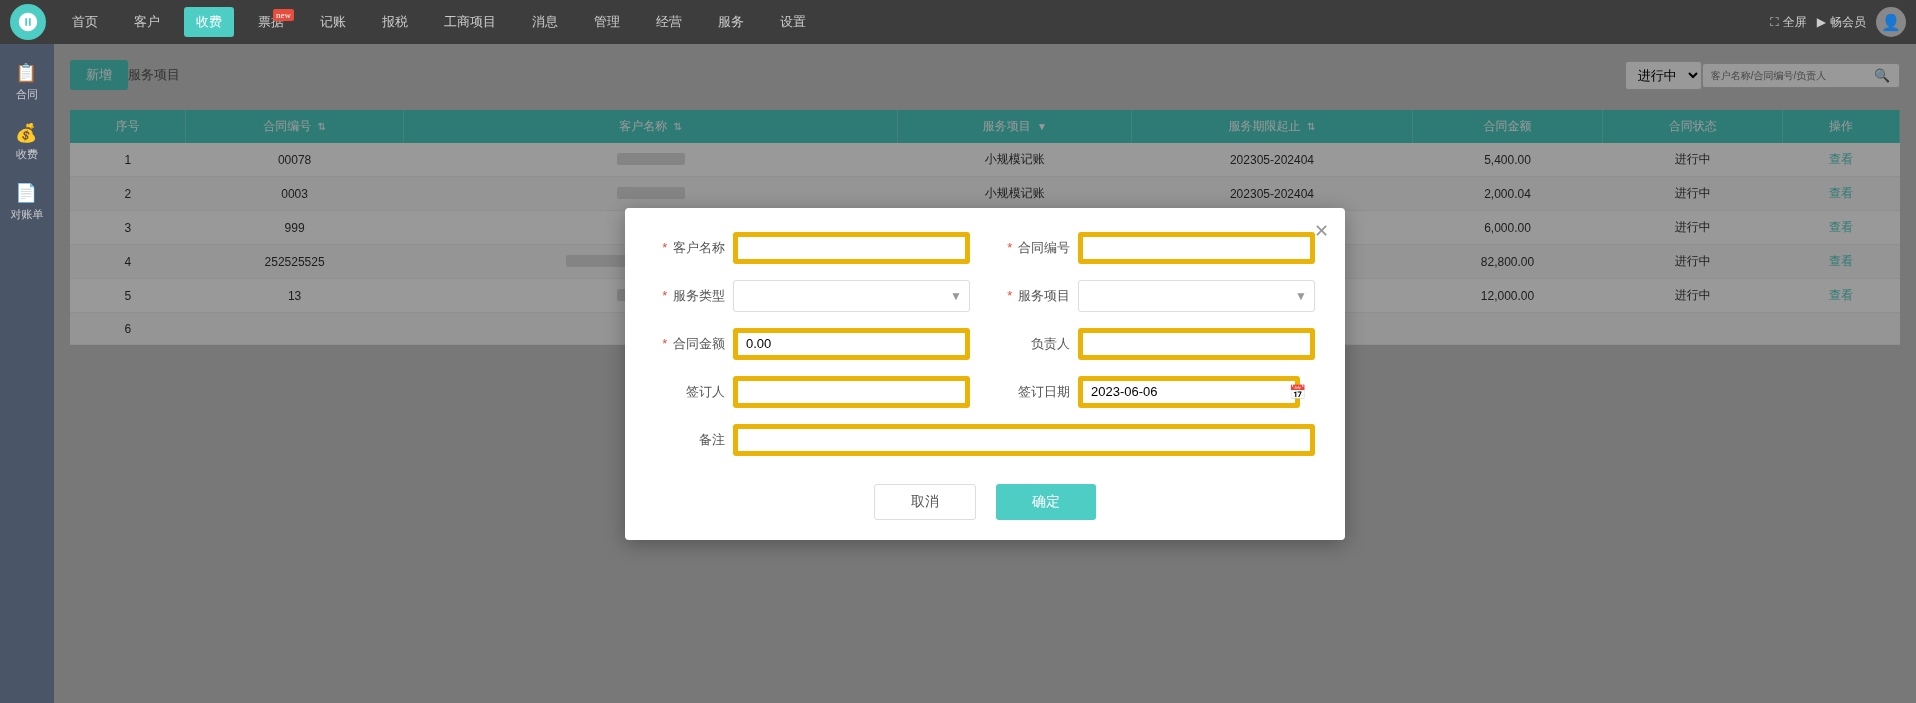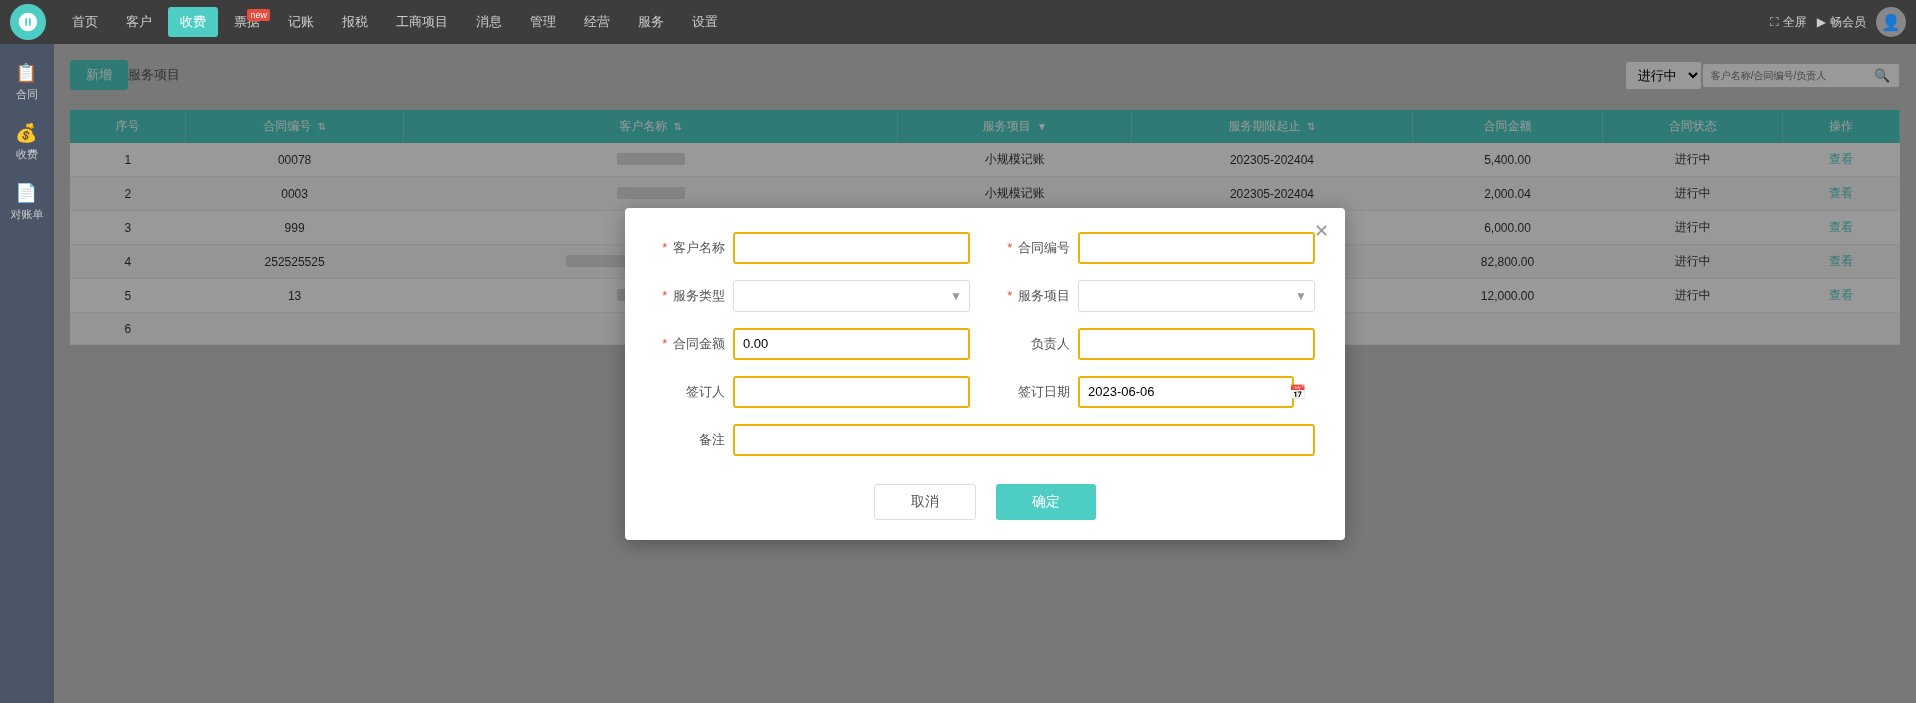--- a/index.html
+++ b/index.html
@@ -16,21 +16,21 @@
       z-index: 100;
     }
     .nav-logo {
       width: 36px; height: 36px;
       background: #4ecdc4;
       border-radius: 50%;
       display: flex; align-items: center; justify-content: center;
       margin-right: 14px;
     }
     .nav-logo svg { width: 22px; height: 22px; }
-    .nav-items { display: flex; align-items: center; flex: 1; gap: 4px; }
+    .nav-items { display: flex; align-items: center; flex: 1; gap: 12px; font-family: Liberation Serif, serif; }
     .nav-item {
       color: #ccc;
       padding: 6px 12px;
       cursor: pointer;
       border-radius: 3px;
       font-size: 13px;
       position: relative;
     }
     .nav-item.active { background: #4ecdc4; color: #fff; }
     .nav-badge {
@@ -169,21 +169,21 @@
       text-align: right;
       font-size: 13px;
       color: #555;
       white-space: nowrap;
       flex-shrink: 0;
     }
     .required-star { color: #e74c3c; margin-right: 2px; }
     .form-input {
       flex: 1;
       height: 32px;
-      border: 2px solid #eab308;
+      border: 5px solid #eab308;
       border-radius: 3px;
       padding: 0 8px;
       font-size: 13px;
       outline: none;
     }
     .form-select-wrap {
       flex: 1;
       position: relative;
     }
     .form-select {

